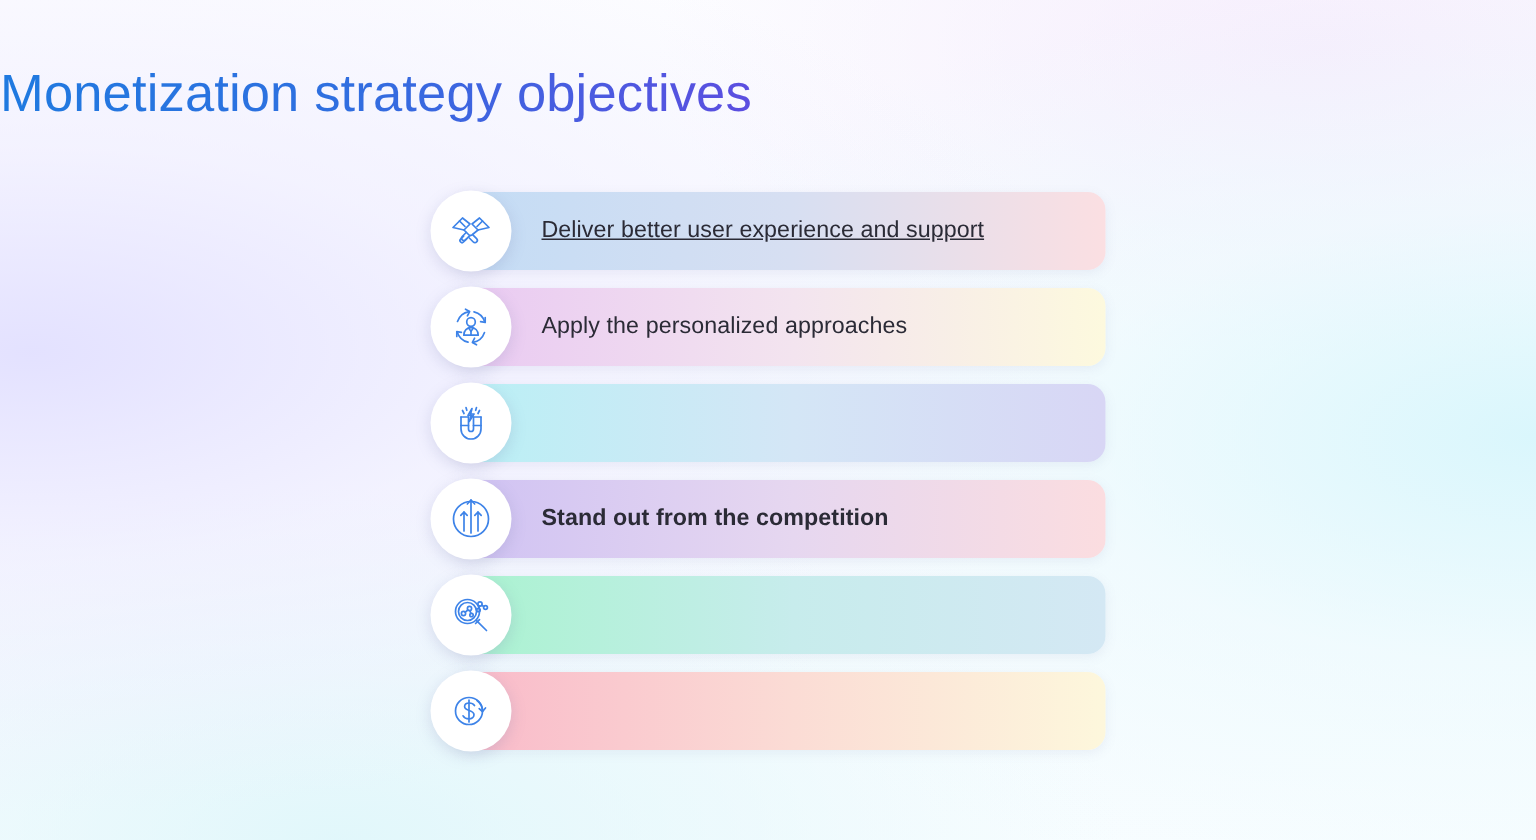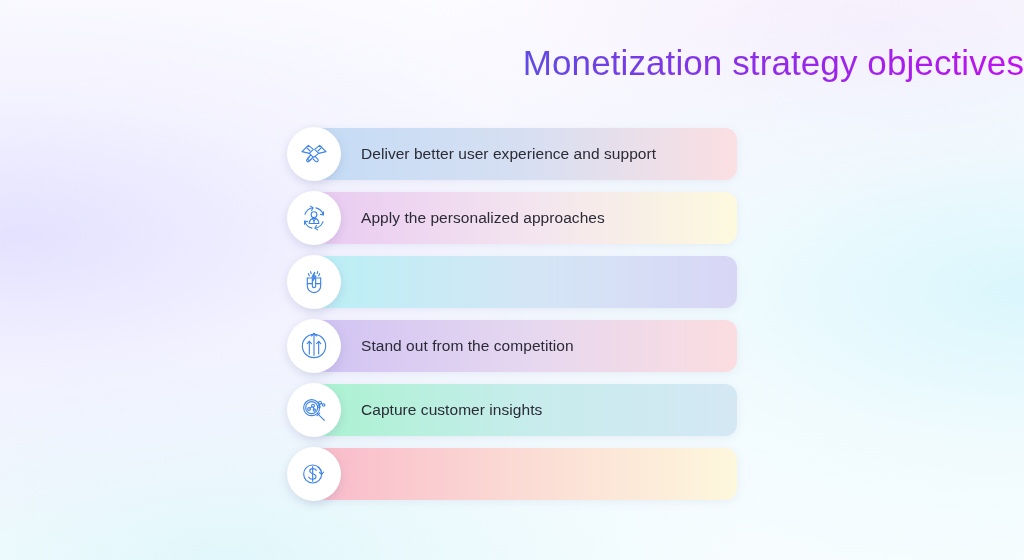--- a/index.html
+++ b/index.html
@@ -26,21 +26,21 @@
       radial-gradient(70% 60% at 86% 6%, rgba(245,234,252,0.8) 0%, rgba(255,255,255,0) 62%),
       linear-gradient(160deg, #fdfdff 0%, #fbfcff 40%, #f7fdff 100%);
   }
 
   
   #title {
     position: absolute;
     left: 0;
     right: 0;
     top: 40px;
-    text-align: right;
+    text-align: left;
     font-size: 35px;
     font-weight: 400;
     letter-spacing: 0.1px;
     line-height: 46px;
     white-space: nowrap;
     background-image: linear-gradient(95deg, #1f7ae0 0%, #2f6fe0 22%, #5a4fe0 48%, #8a2fe8 72%, #c010ef 100%);
     -webkit-background-clip: text;
     background-clip: text;
     color: transparent;
     -webkit-text-fill-color: transparent;
@@ -107,21 +107,21 @@
 <body>
 
 <div id="slide">
 
   <div id="title" style="background-image: linear-gradient(95deg, rgb(31, 122, 224) 0%, rgb(47, 111, 224) 22%, rgb(90, 79, 224) 48%, rgb(138, 47, 232) 72%, rgb(192, 16, 239) 100%);">Monetization strategy objectives</div>
 
   <div id="objective-list">
 
     <div class="objective-row">
       <div class="bar" style="background: linear-gradient(90deg, rgb(195, 220, 245) 0%, rgb(215, 223, 242) 52%, rgb(251, 223, 226) 100%);"></div>
-      <div class="bar-label" style="color: rgb(43, 43, 54);">Deliver better user experience and support</div>
+      <div class="bar-label" style="color: rgb(43, 43, 54); text-decoration: underline;">Deliver better user experience and support</div>
       <div class="icon-badge" style="background: rgb(255, 255, 255);">
         <svg viewBox="0 0 48 48">
           <g fill="none" stroke="#3d83e8" stroke-width="1.7" stroke-linecap="round" stroke-linejoin="round">
             <path d="M6 20.5 L15.5 11 L23 17 L17 23 Z"></path>
             <path d="M42 20.5 L32.5 11 L25 17 L31 23 Z"></path>
             <path d="M17 23 L21.5 27.5 C22.6 28.6 24.4 28.6 25.5 27.5 L31 23"></path>
             <path d="M22.5 28.8 L18.5 32.8 C17.6 33.7 16.1 33.7 15.2 32.8 C14.3 31.9 14.3 30.4 15.2 29.5 L19.2 25.5"></path>
             <path d="M19.5 32 L16.5 35 C15.7 35.8 14.4 35.8 13.6 35 C12.8 34.2 12.8 32.9 13.6 32.1 L16.6 29.1"></path>
             <path d="M25.6 27.7 L29.6 31.7 C30.5 32.6 30.5 34.1 29.6 35 C28.7 35.9 27.2 35.9 26.3 35 L22.3 31"></path>
             <path d="M12.5 14 L18 19.5"></path>
@@ -170,39 +170,38 @@
             <path d="M32.5 11.5 L31 14.5"></path>
             <path d="M19 8.5 L19.8 11.3"></path>
             <path d="M29.5 8.5 L28.7 11.3"></path>
           </g>
         </svg>
       </div>
     </div>
 
     <div class="objective-row">
       <div class="bar" style="background: linear-gradient(90deg, rgb(207, 194, 243) 0%, rgb(230, 215, 240) 52%, rgb(251, 221, 224) 100%);"></div>
-      <div class="bar-label" style="color: rgb(43, 43, 54);">Stand out from the competition</div>
+      <div class="bar-label" style="color: rgb(43, 43, 54); font-weight: bold;">Stand out from the competition</div>
       <div class="icon-badge" style="background: rgb(255, 255, 255);">
         <svg viewBox="0 0 48 48">
           <g fill="none" stroke="#3d83e8" stroke-width="1.7" stroke-linecap="round" stroke-linejoin="round">
             <path d="M24 6.5 A17.5 17.5 0 1 0 24 41.5 A17.5 17.5 0 1 0 24 6.5"></path>
             <path d="M24 38 L24 5"></path>
             <path d="M20.3 9 L24 5 L27.7 9"></path>
             <path d="M17 36 L17 17"></path>
             <path d="M13.8 20.4 L17 17 L20.2 20.4"></path>
             <path d="M31 36 L31 17"></path>
             <path d="M27.8 20.4 L31 17 L34.2 20.4"></path>
           </g>
         </svg>
       </div>
     </div>
 
     <div class="objective-row">
       <div class="bar" style="background: linear-gradient(90deg, rgb(169, 243, 207) 0%, rgb(199, 236, 236) 52%, rgb(212, 232, 244) 100%);"></div>
-      <div class="bar-label" style="color: rgb(43, 43, 54);">Capture customer insights</div>
       <div class="icon-badge" style="background: rgb(255, 255, 255);">
         <svg viewBox="0 0 48 48">
           <g fill="none" stroke="#3d83e8" stroke-width="1.7" stroke-linecap="round" stroke-linejoin="round">
             <circle cx="20.5" cy="20.5" r="12"></circle>
             <circle cx="20.5" cy="20.5" r="9"></circle>
             <path d="M29.3 29.3 L39.5 39.5"></path>
             <path d="M28.6 32.5 L32.5 28.6"></path>
             <circle cx="16.5" cy="22.5" r="2.1"></circle>
             <circle cx="22.5" cy="17.5" r="2.1"></circle>
             <circle cx="24.5" cy="24" r="1.7"></circle>

